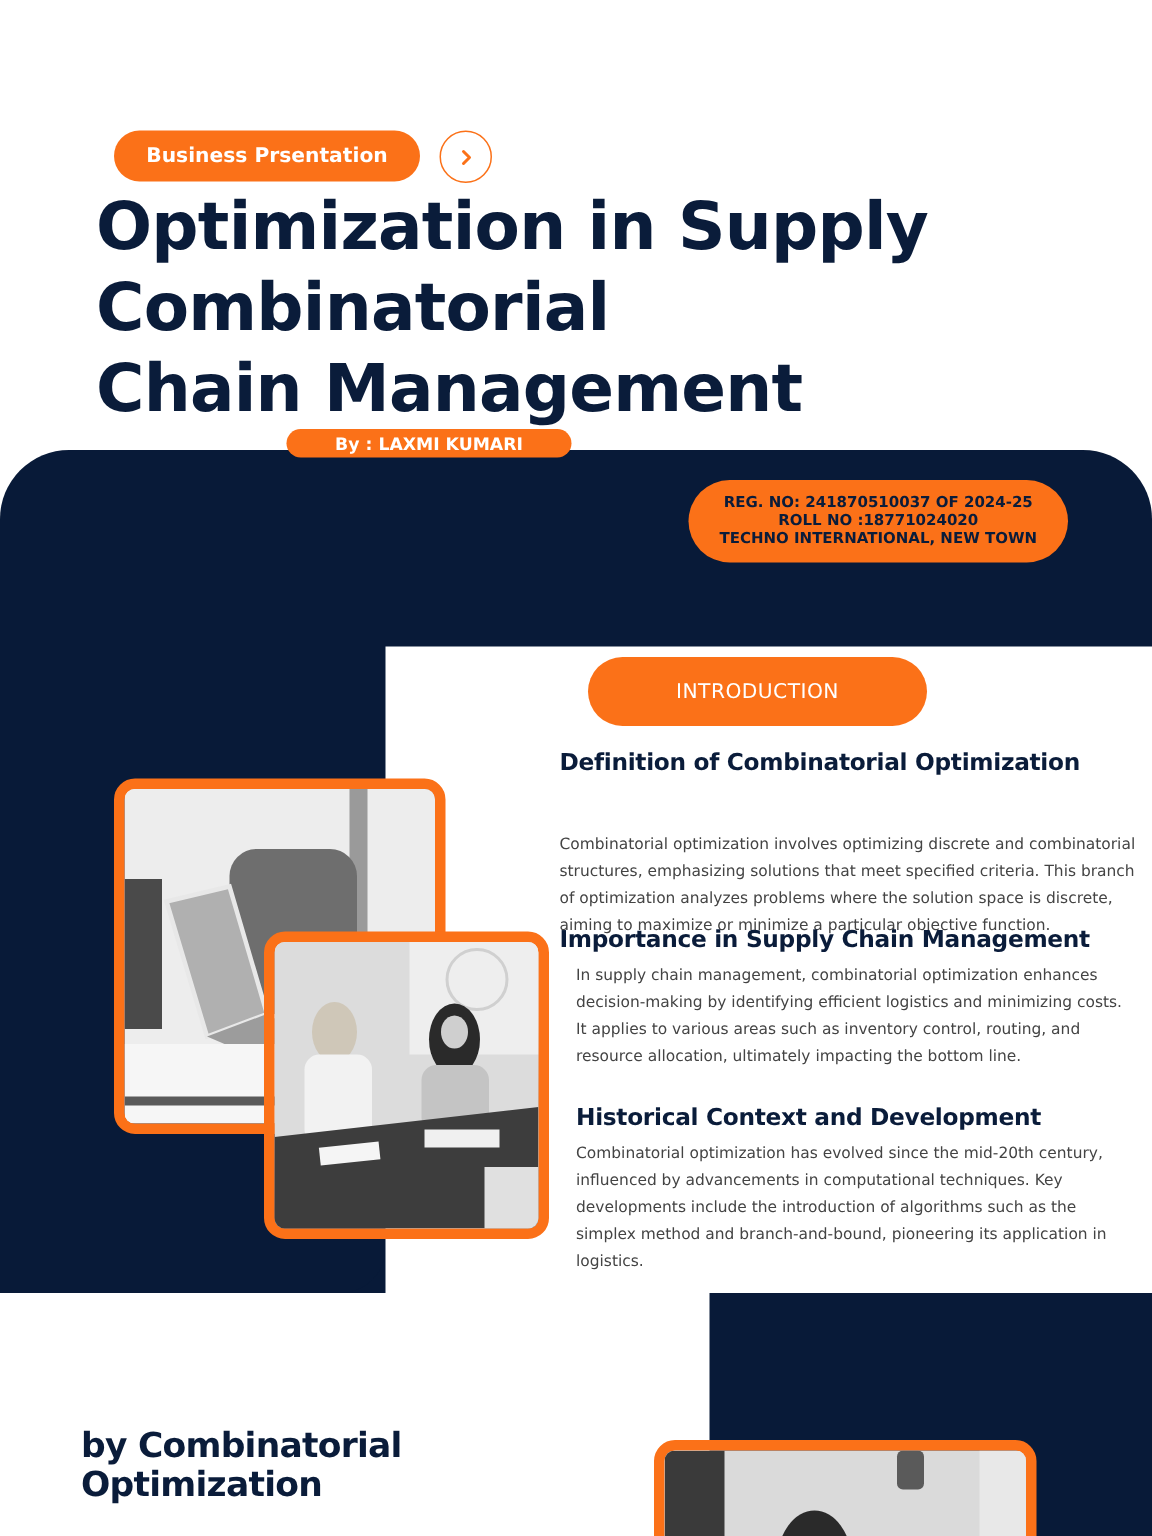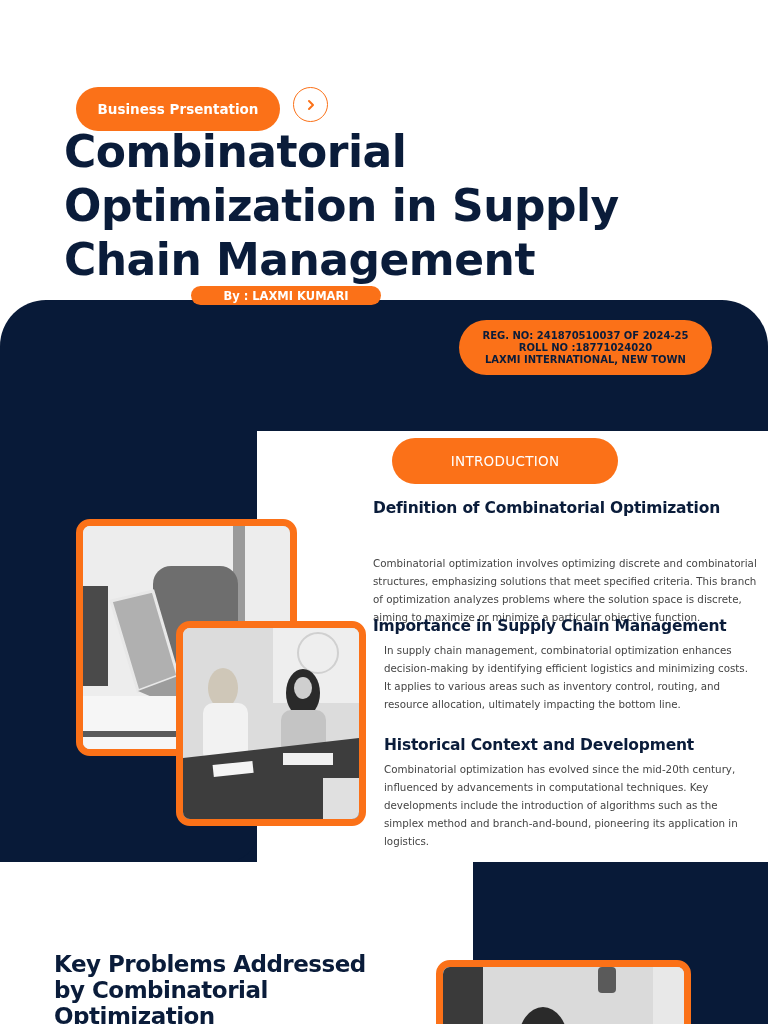--- a/index.html
+++ b/index.html
@@ -4,21 +4,21 @@
 <style>
   * { box-sizing: border-box; margin: 0; padding: 0; }
   html, body { width: 768px; height: 1024px; overflow: hidden; background: #ffffff; }
   body { position: relative; font-family: "Liberation Sans", sans-serif; color: #0a1c3a; }
 
   .pill {
     position: absolute; background: #fb7118; color: #ffffff;
     border-radius: 999px; display: flex; align-items: center; justify-content: center;
     font-family: "DejaVu Sans", sans-serif; font-weight: bold;
   }
-  #tag-pill { left: 76px; top: 87px; width: 204px; height: 44px; font-size: 13.5px; }
+  #tag-pill { left: 76px; top: 87px; width: 204px; height: 34px; font-size: 13.5px; }
   #arrow-btn {
     position: absolute; left: 293px; top: 87px; width: 35px; height: 35px;
     border: 1.5px solid #fb7118; border-radius: 50%;
     display: flex; align-items: center; justify-content: center;
   }
   #title {
     position: absolute; left: 64px; top: 125px; width: 620px;
     font-family: "DejaVu Sans", sans-serif; font-weight: bold;
     font-size: 44px; line-height: 54px; color: #0a1c3a; letter-spacing: -0.5px;
   }
@@ -86,34 +86,34 @@
 <body>
 
 <div id="tag-pill" class="pill">Business Prsentation</div>
 <div id="arrow-btn">
   <svg width="14" height="14" viewBox="0 0 14 14">
     <path d="M5 3 L9 7 L5 11" fill="none" stroke="#fb7118" stroke-width="2" stroke-linecap="round" stroke-linejoin="round"></path>
   </svg>
 </div>
 
 <h1 id="title">
+  <span>Optimization in Supply</span>
   <span>Combinatorial</span>
-  <span>Optimization in Supply</span>
   <span>Chain Management</span>
 </h1>
 
 <div id="navy-top"></div>
 <div id="navy-left-ext"></div>
 
 <div id="author-pill" class="pill">By : LAXMI KUMARI</div>
 
 <div id="reg-pill" class="pill">
   <span>REG. NO: 241870510037 OF  2024-25</span>
   <span>ROLL NO :18771024020</span>
-  <span>LAXMI INTERNATIONAL, NEW TOWN</span>
+  <span>TECHNO INTERNATIONAL, NEW TOWN</span>
 </div>
 
 <div id="white-panel"></div>
 <div id="intro-pill" class="pill">INTRODUCTION</div>
 
 <div id="h1" class="sec-h">Definition of Combinatorial Optimization</div>
 <p id="p1" class="sec-p">Combinatorial optimization involves optimizing discrete and combinatorial structures, emphasizing solutions that meet specified criteria. This branch of optimization analyzes problems where the solution space is discrete, aiming to maximize or minimize a particular objective function.</p>
 
 <div id="h2" class="sec-h">Importance in Supply Chain Management</div>
 <p id="p2" class="sec-p">In supply chain management, combinatorial optimization enhances decision-making by identifying efficient logistics and minimizing costs. It applies to various areas such as inventory control, routing, and resource allocation, ultimately impacting the bottom line.</p>
@@ -147,21 +147,20 @@
     <polygon points="0,130 176,110 176,191 0,191" fill="#3d3d3d"></polygon>
     <rect x="30" y="135" width="40" height="12" fill="#f5f5f5" transform="rotate(-6 50 140)"></rect>
     <rect x="100" y="125" width="50" height="12" fill="#f0f0f0"></rect>
     <rect x="140" y="150" width="36" height="41" fill="#e0e0e0"></rect>
   </svg>
 </div>
 
 <div id="navy-bottom"></div>
 
 <h2 id="key-title">
-  <span>Key Problems Addressed</span>
   <span>by Combinatorial</span>
   <span>Optimization</span>
 </h2>
 
 <div id="photo3" class="photo" title="Person at work">
   <svg viewBox="0 0 241 106" preserveAspectRatio="none">
     <rect x="0" y="0" width="241" height="106" fill="#dadada"></rect>
     <rect x="0" y="0" width="40" height="106" fill="#3a3a3a"></rect>
     <rect x="155" y="0" width="18" height="26" rx="4" fill="#5a5a5a"></rect>
     <rect x="210" y="0" width="31" height="106" fill="#e8e8e8"></rect>

